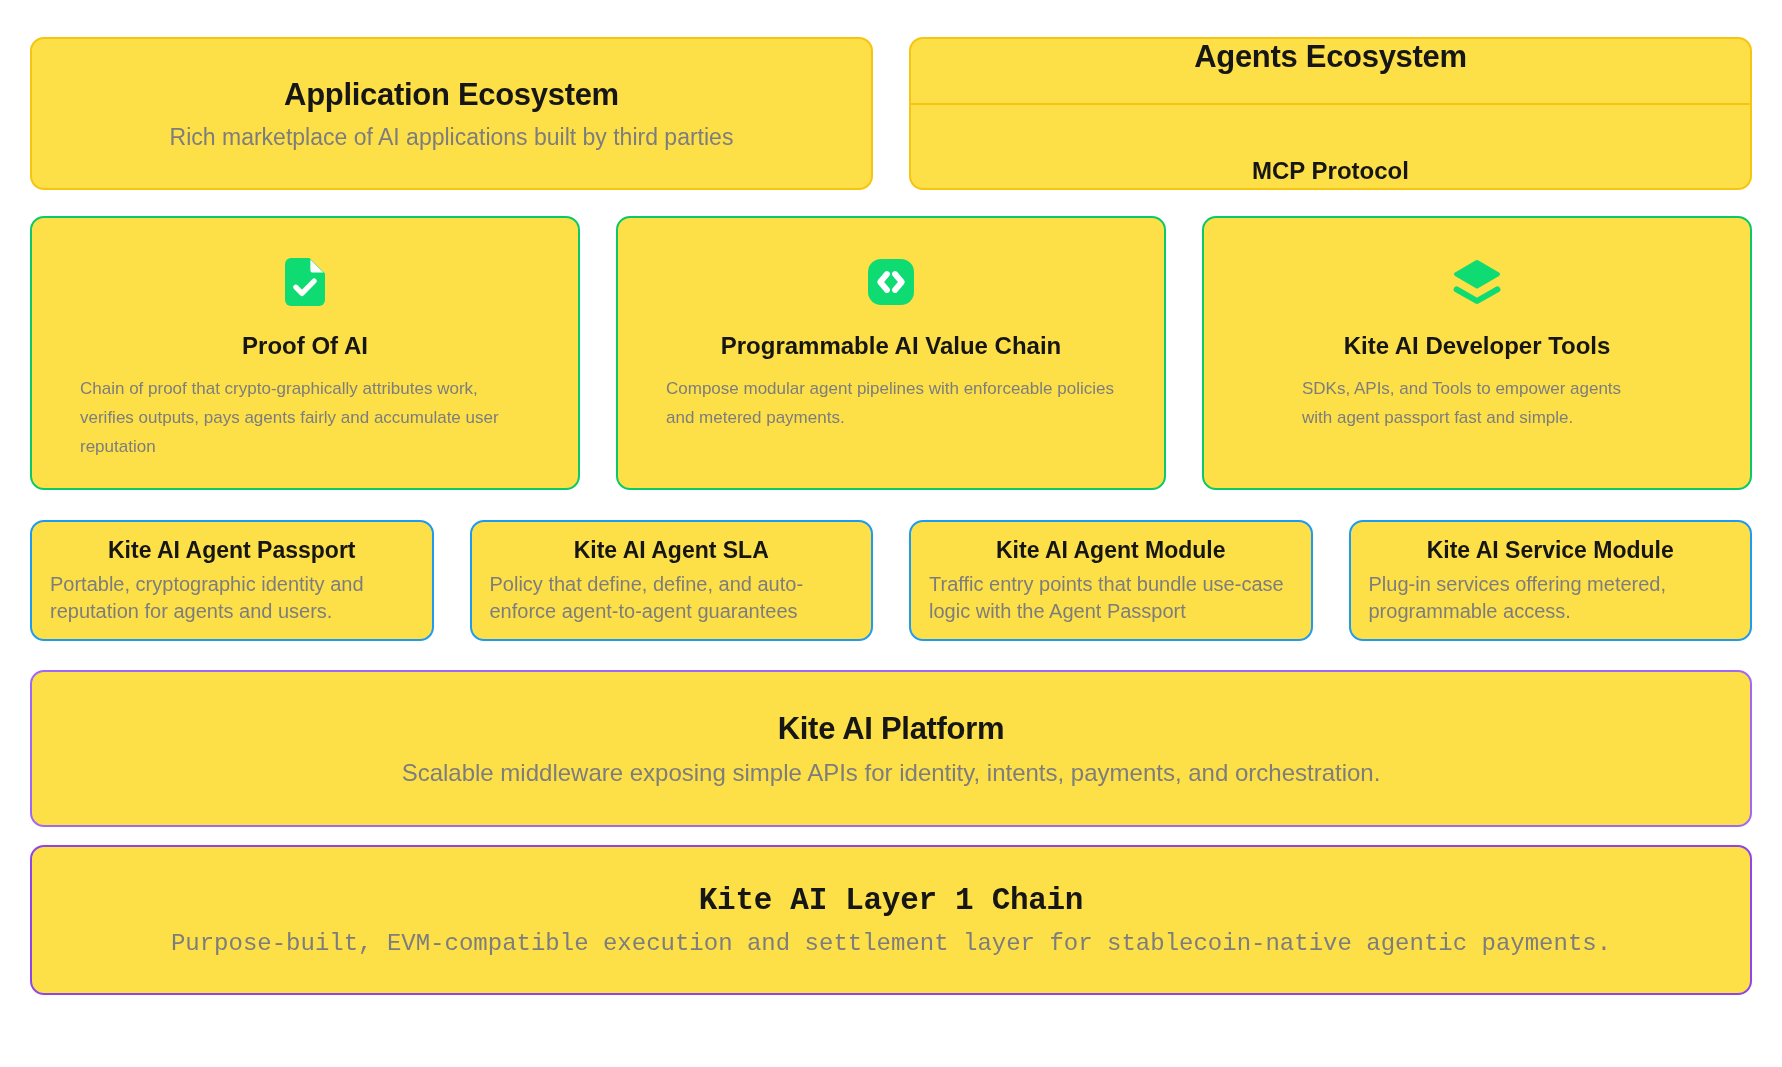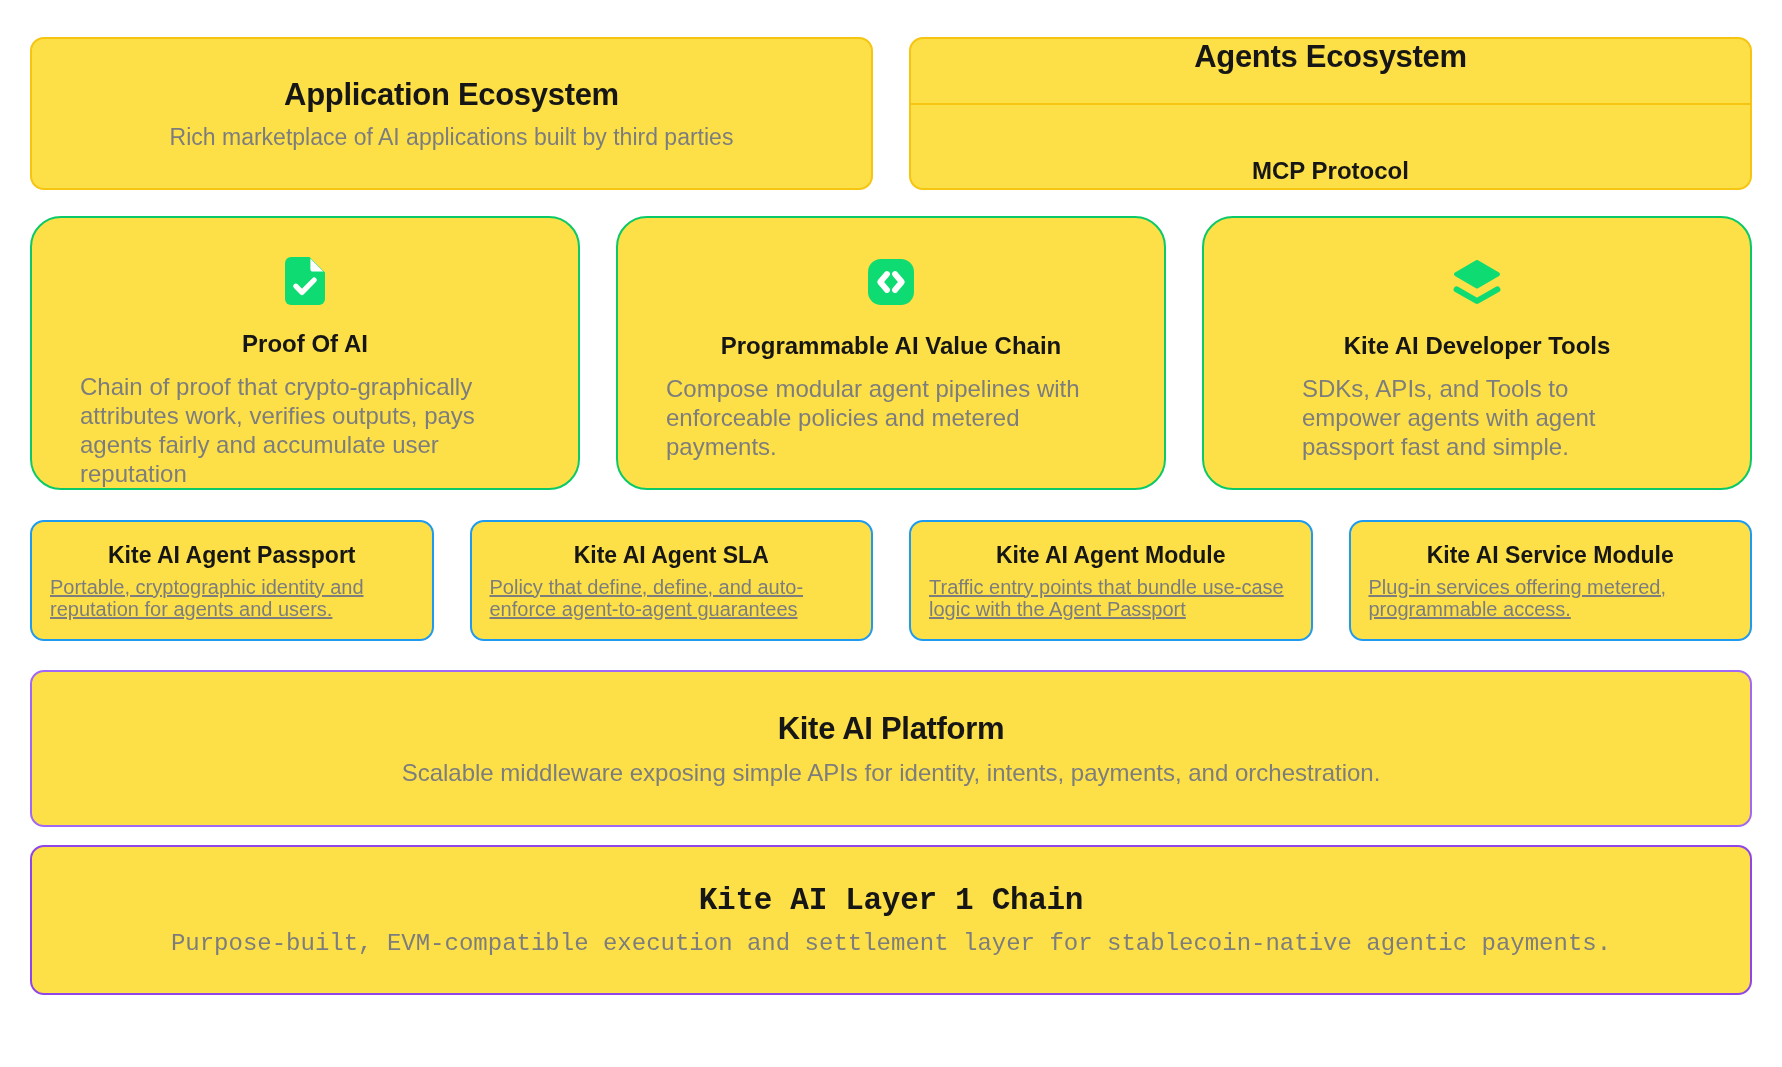--- a/index.html
+++ b/index.html
@@ -14,49 +14,49 @@
 
   .card {
     background:#fde047;
     border:2px solid #ccc;
     border-radius:14px;
     display:flex; flex-direction:column;
     align-items:center; justify-content:center;
     text-align:left;
   }
   .yellow-border  { border-color: var(--yellow); }
-  .green-border   { border-color: var(--green); border-radius: 31px; }
+  .green-border   { border-color: var(--green); }
   .blue-border    { border-color: var(--blue); }
   .purple-border-light { border-color: var(--purple_platform); }
   .purple-border-dark  { border-color: var(--purple_chain); font-family: Liberation Mono, monospace; }
 
   
   .row-1 { height:153px; margin-bottom:26px; }
   .row-1 .card { flex:1; }
   .big-title { font-size:31px; font-weight:700; color:var(--title_text); letter-spacing:-0.3px; }
   .big-sub   { font-size:23px; color:var(--body_text); margin-top:11px; }
   .agents-card { padding:0; justify-content:stretch; align-items:stretch;gap:28px; }
   .agents-top { flex:1; display:flex; align-items:center; justify-content:center; }
   .agents-divider { border-top:2px solid var(--yellow); }
   .agents-bottom { height:53px; display:flex; align-items:center; justify-content:center;margin-top:20px; }
   .protocol-label { font-size:24px; font-weight:700; color:var(--title_text); }
 
   
   .row-2 { height:274px; margin-bottom:30px; }
   .row-2 .card { flex:1; justify-content:flex-start; padding-top:38px; }
   .icon-wrap { height:52px; display:flex; align-items:center; justify-content:center; margin-bottom:24px; color:var(--green_icon); }
   .feature-title { font-size:24px; font-weight:700; color:var(--title_text); margin-bottom:14px; }
-  .feature-body { font-size:24px; line-height:29px; color:var(--body_text); max-width:450px; }
+  .feature-body { font-size:17px; line-height:29px; color:var(--body_text); max-width:450px; }
   .row-2 .card:nth-child(3) .feature-body { max-width:350px; }
 
   
   .row-3 { height:121px; margin-bottom:29px; }
   .row-3 .card { flex:1; padding:10px 18px; }
   .module-title { font-size:23px; font-weight:700; color:var(--title_text); margin-bottom:7px; }
-  .module-body { font-size:20px; line-height:22px; color:var(--body_text);text-decoration:underline; }
+  .module-body { font-size:20px; line-height:27px; color:var(--body_text); }
 
   
   .row-4 { height:157px; margin-bottom:18px; }
   .row-5 { height:150px; }
   .row-4 .card, .row-5 .card { flex:1; }
   .wide-title { font-size:31px; font-weight:700; color:var(--title_text); letter-spacing:-0.3px; }
   .wide-sub { font-size:24px; color:var(--body_text); margin-top:12px; }
 </style>
 </head>
 <body>

